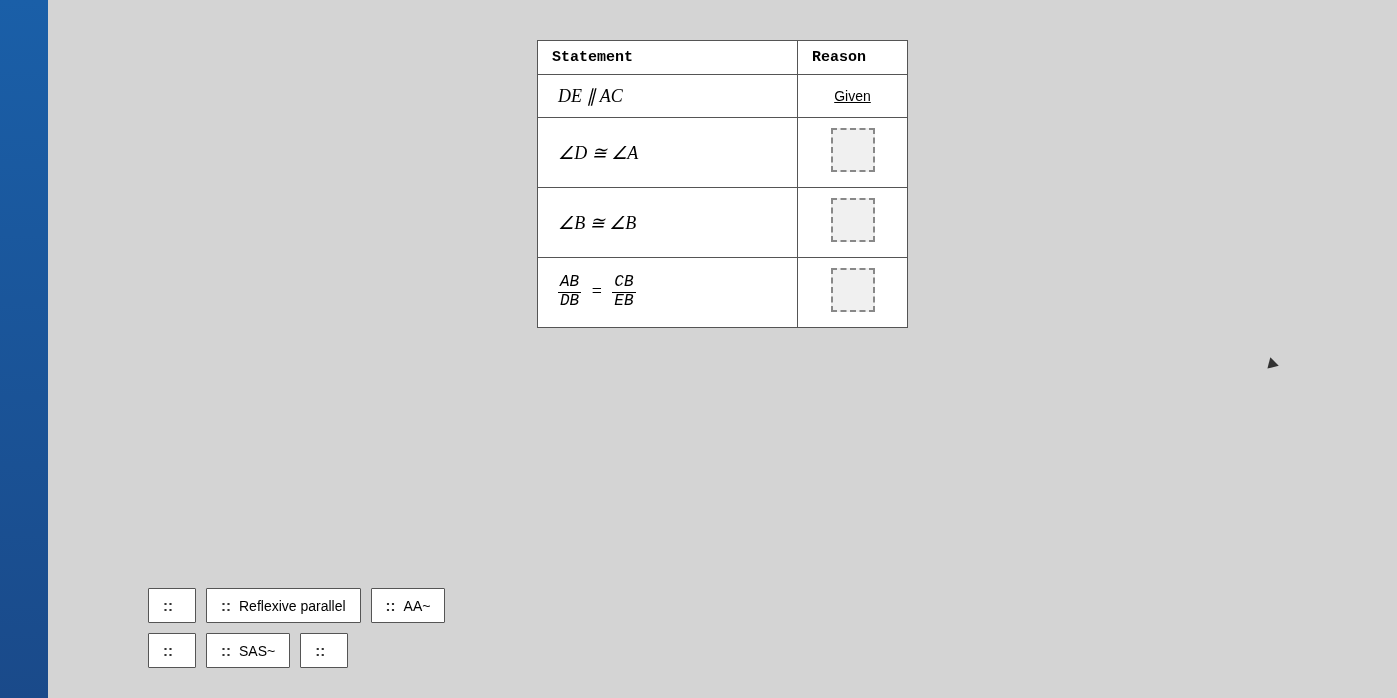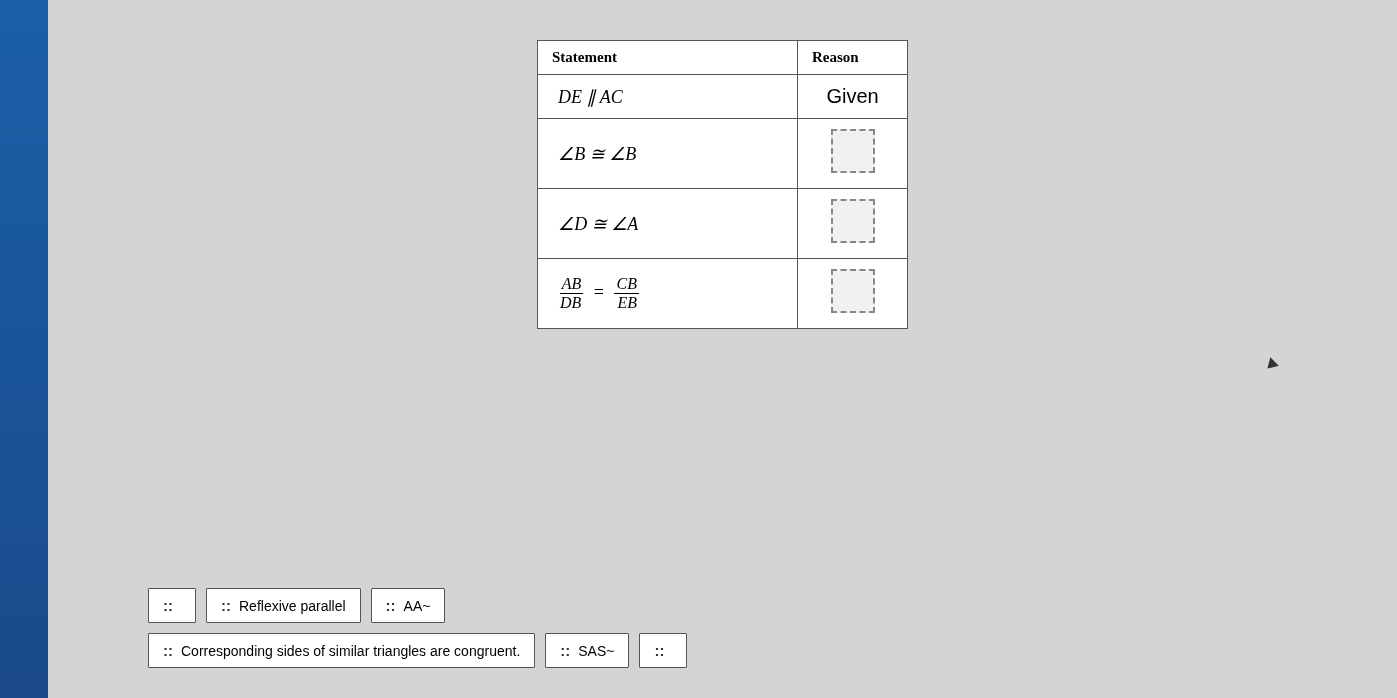--- a/index.html
+++ b/index.html
@@ -43,21 +43,21 @@
       border-collapse: collapse;
       border: 1.5px solid #555;
       background: white;
       font-size: 17px;
     }
 
     .proof-table th {
       border: 1.5px solid #555;
       padding: 8px 30px 8px 14px;
       font-weight: bold;
-      font-family: Liberation Serif, serif;
+      font-family: Liberation Mono, monospace;
       font-size: 15px;
       text-align: left;
     }
 
     .proof-table td {
       border: 1.5px solid #555;
       padding: 10px 20px;
       vertical-align: middle;
     }
 
@@ -80,25 +80,26 @@
 
     
     .math-text {
       font-style: italic;
       font-size: 18px;
     }
 
     .fraction {
       display: inline-flex;
       flex-direction: column;
-      align-items: flex-end;
+      align-items: flex-start;
       vertical-align: middle;
       font-style: italic;
       font-size: 16px;
       line-height: 1.1;
+      font-family: Liberation Mono, monospace;
     }
 
     .fraction .numer {
       border-bottom: 1.5px solid #000;
       padding: 0 2px;
     }
 
     .fraction .denom {
       padding: 0 2px;
     }
@@ -182,39 +183,39 @@
     </thead>
     <tbody>
 
       <tr>
         <td class="statement-col">
           <span class="math-text">
             <i>DE</i> ∥ <i>AC</i>
           </span>
         </td>
         <td class="reason-col">
-          <span style="font-family:Arial,sans-serif;font-size:20px;">Given</span>
+          <span style="font-family:Arial,sans-serif;font-size:14px;text-decoration:underline;">Given</span>
+        </td>
+      </tr>
+
+      <tr>
+        <td class="statement-col">
+          <span class="math-text">
+            ∠<i>D</i> ≅ ∠<i>A</i>
+          </span>
+        </td>
+        <td class="reason-col">
+          <div class="dashed-box"></div>
         </td>
       </tr>
 
       <tr>
         <td class="statement-col">
           <span class="math-text">
             ∠<i>B</i> ≅ ∠<i>B</i>
-          </span>
-        </td>
-        <td class="reason-col">
-          <div class="dashed-box"></div>
-        </td>
-      </tr>
-
-      <tr>
-        <td class="statement-col">
-          <span class="math-text">
-            ∠<i>D</i> ≅ ∠<i>A</i>
           </span>
         </td>
         <td class="reason-col">
           <div class="dashed-box"></div>
         </td>
       </tr>
 
 
       <tr>
         <td class="statement-col">
@@ -251,21 +252,20 @@
     </div>
     <div class="answer-chip">
       <span class="dots">::</span>
       <span>AA~</span>
     </div>
   </div>
 
   <div class="answer-row">
     <div class="answer-chip">
       <span class="dots">::</span>
-      <span>Corresponding sides of similar triangles are congruent.</span>
     </div>
     <div class="answer-chip">
       <span class="dots">::</span>
       <span>SAS~</span>
     </div>
     <div class="answer-chip">
       <span class="dots">::</span>
     </div>
   </div>
 

